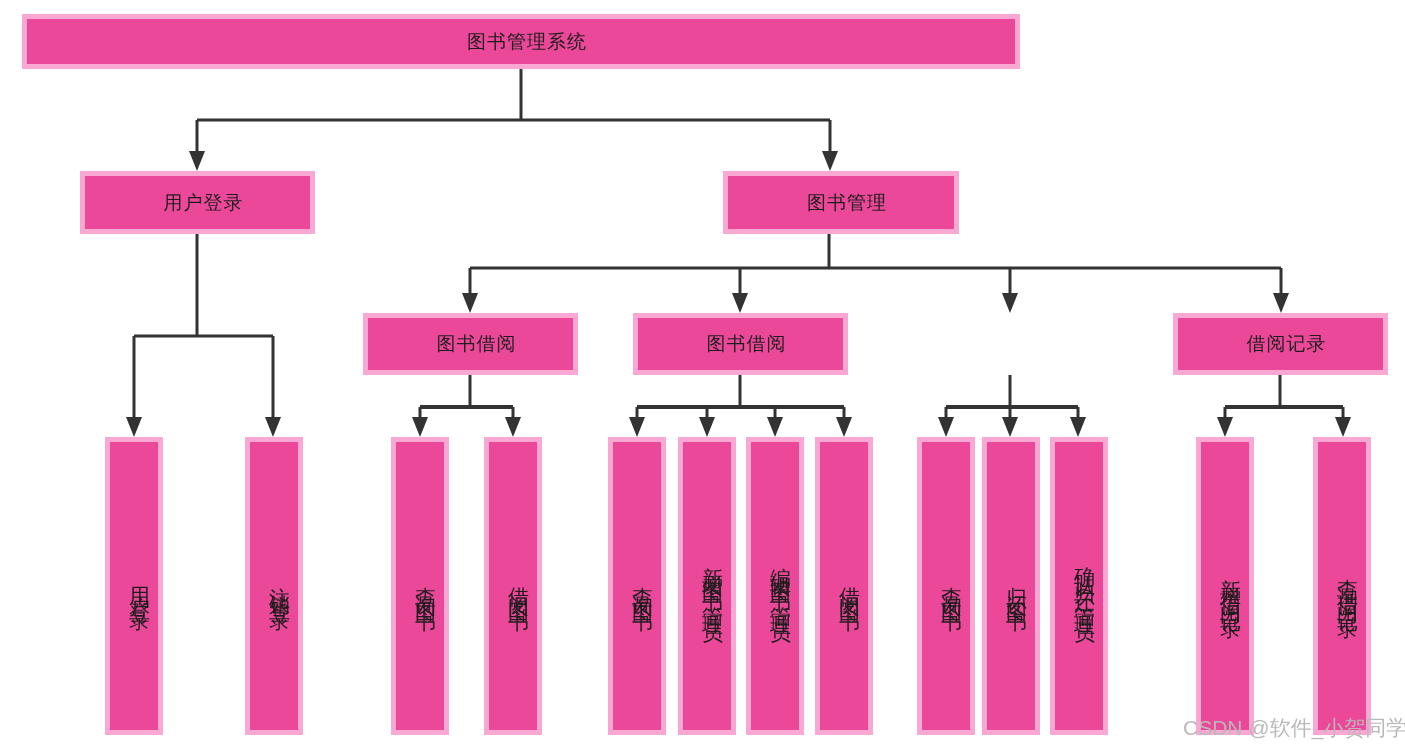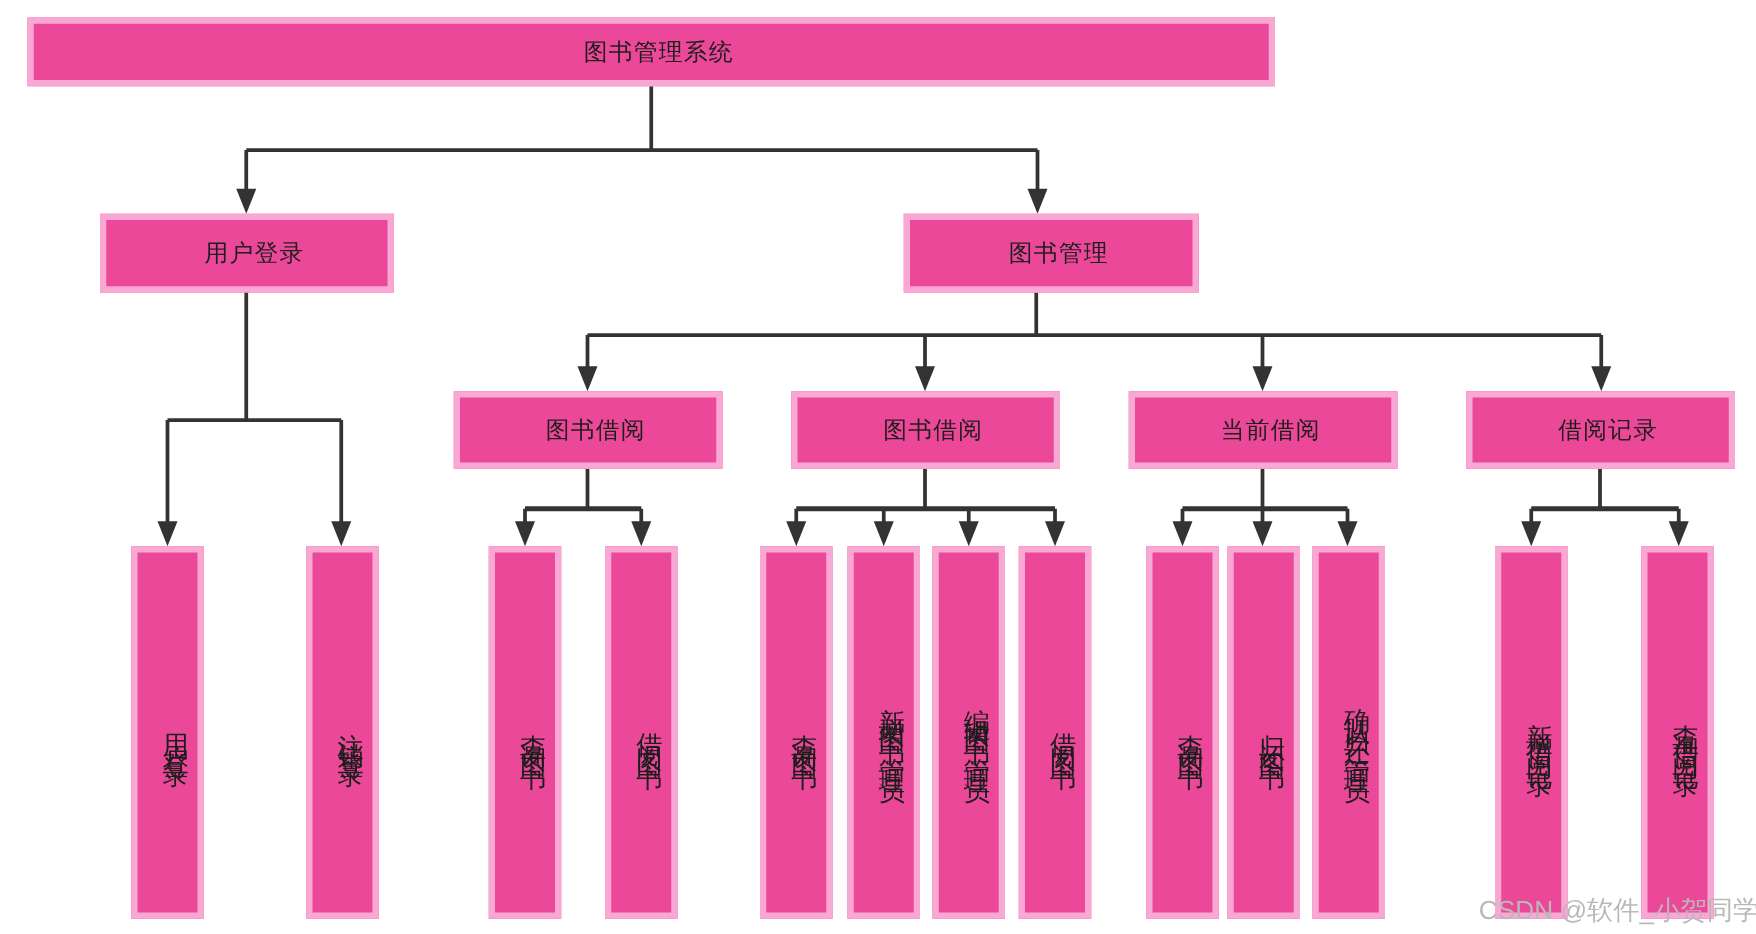--- a/index.html
+++ b/index.html
@@ -118,21 +118,20 @@
     </g>
   </svg>
 
   <div class="box hbox" style="left:22px; top:14px; width:998px; height:55px;">图书管理系统</div>
 
   <div class="box hbox" style="left:80px; top:171px; width:235px; height:63px;">用户登录</div>
   <div class="box hbox" style="left:711px; top:171px; width:236px; height:63px;margin-left:12px;">图书管理</div>
 
   <div class="box hbox" style="left:363px; top:313px; width:215px; height:62px;">图书借阅</div>
   <div class="box hbox" style="left:633px; top:313px; width:215px; height:62px;">图书借阅</div>
-  <div class="box hbox" style="left:903px; top:313px; width:215px; height:62px;">当前借阅</div>
   <div class="box hbox" style="left:1173px; top:313px; width:215px; height:62px;">借阅记录</div>
 
   <div class="box leaf" style="left:105px;">用户登录</div>
   <div class="box leaf" style="left:245px;">注销登录</div>
 
   <div class="box leaf" style="left:391px;">查询图书</div>
   <div class="box leaf" style="left:484px;">借阅图书</div>
 
   <div class="box leaf" style="left:608px;">查询图书</div>
   <div class="box leaf" style="left:678px;">新增图书（管理员）</div>

